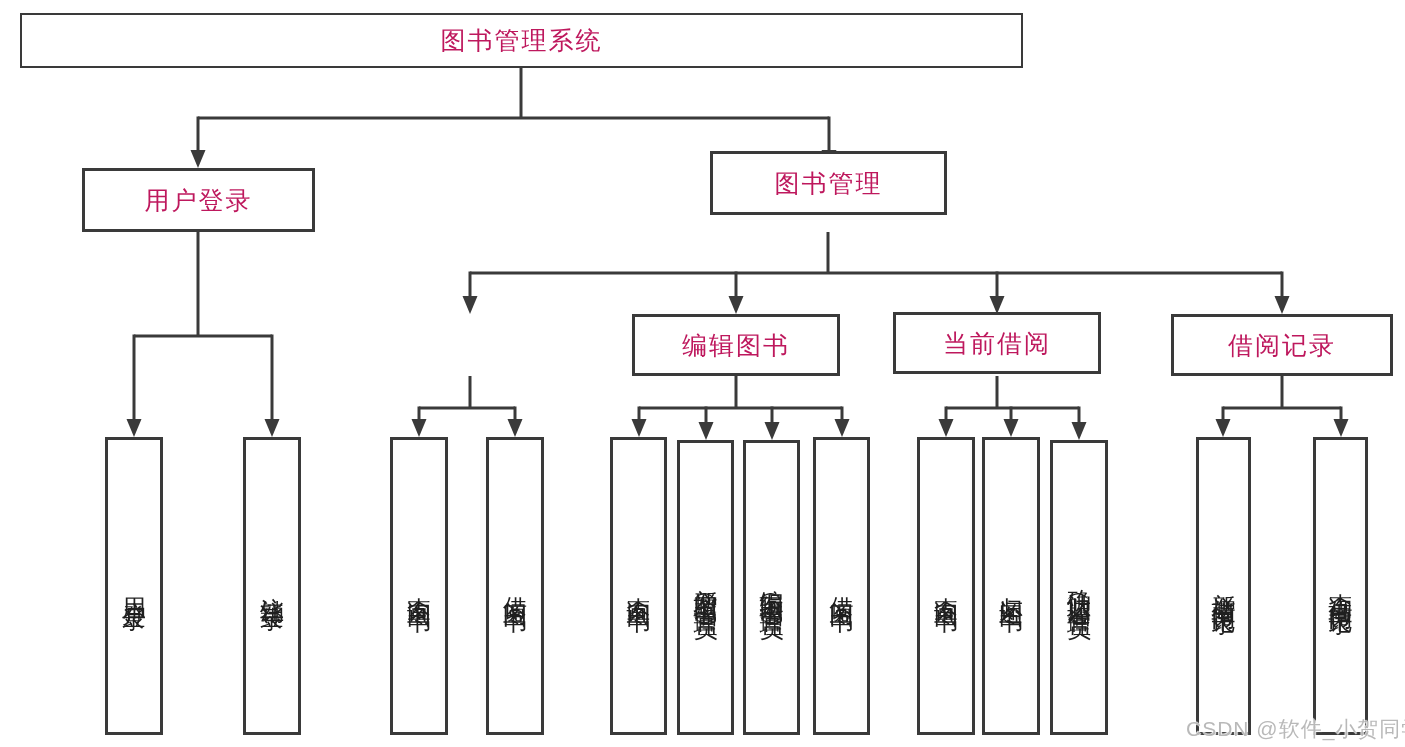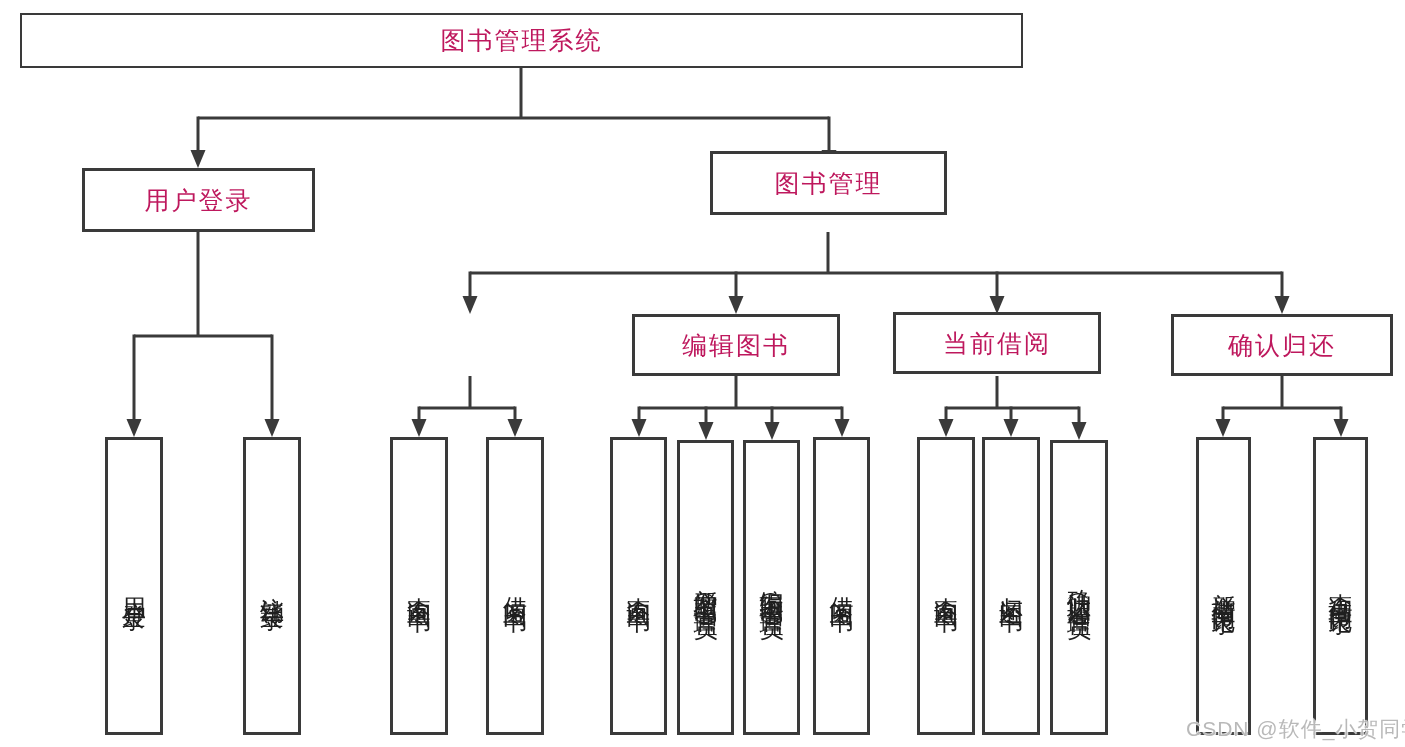--- a/index.html
+++ b/index.html
@@ -120,21 +120,21 @@
     <span class="hlabel">图书管理</span>
   </div>
 
   <div class="box" style="left:632px;top:314px;width:208px;height:62px">
     <span class="hlabel">编辑图书</span>
   </div>
   <div class="box" style="left:893px;top:312px;width:208px;height:62px">
     <span class="hlabel">当前借阅</span>
   </div>
   <div class="box" style="left:1171px;top:314px;width:222px;height:62px">
-    <span class="hlabel">确认归还</span>
+    <span class="hlabel">借阅记录</span>
   </div>
 
   <div class="box leaf" style="left:105px;top:437px;width:58px;height:298px">
     <span class="vlabel">用户登录</span>
   </div>
   <div class="box leaf" style="left:243px;top:437px;width:58px;height:298px">
     <span class="vlabel">注销登录</span>
   </div>
 
   <div class="box leaf" style="left:390px;top:437px;width:58px;height:298px">

